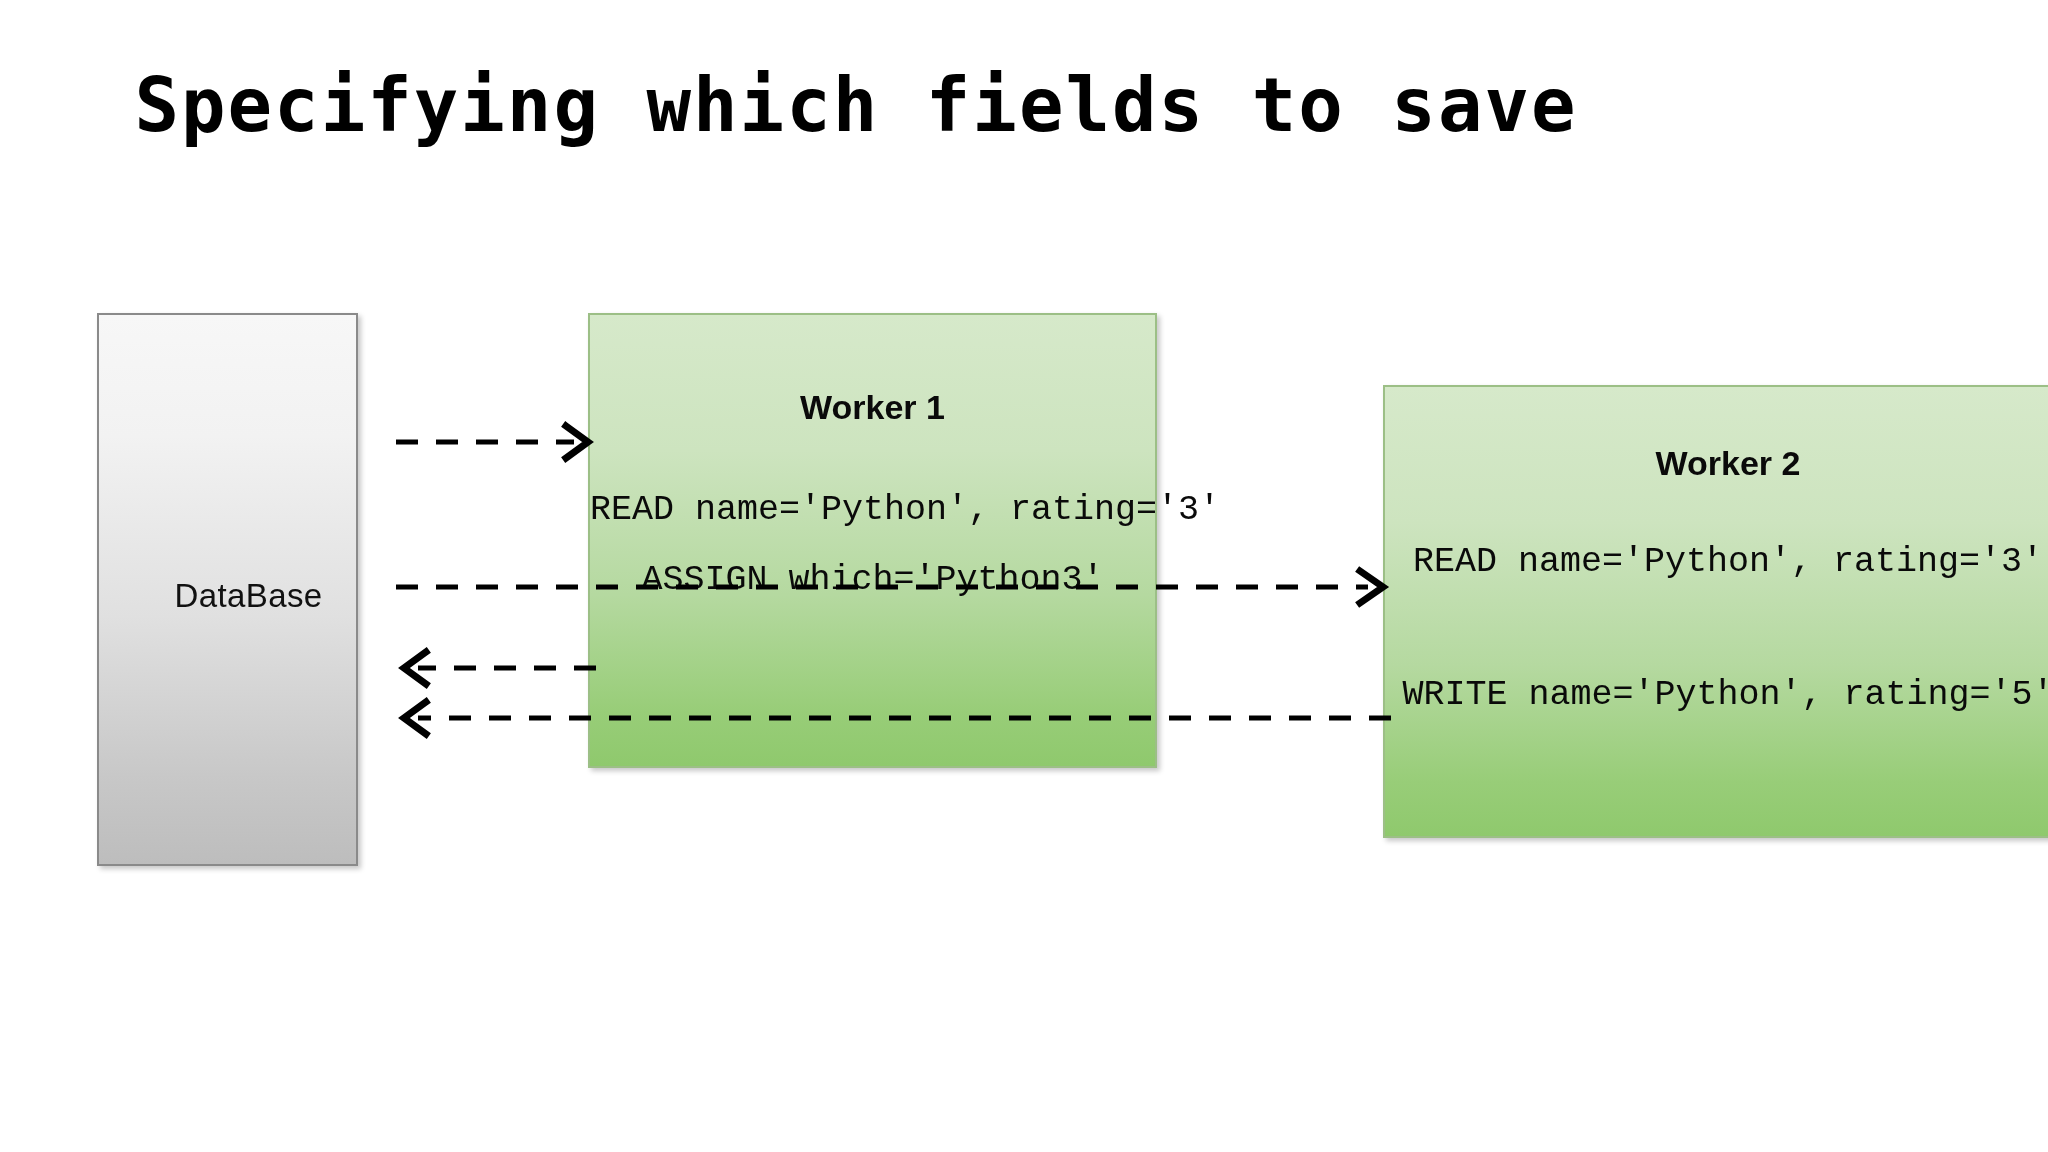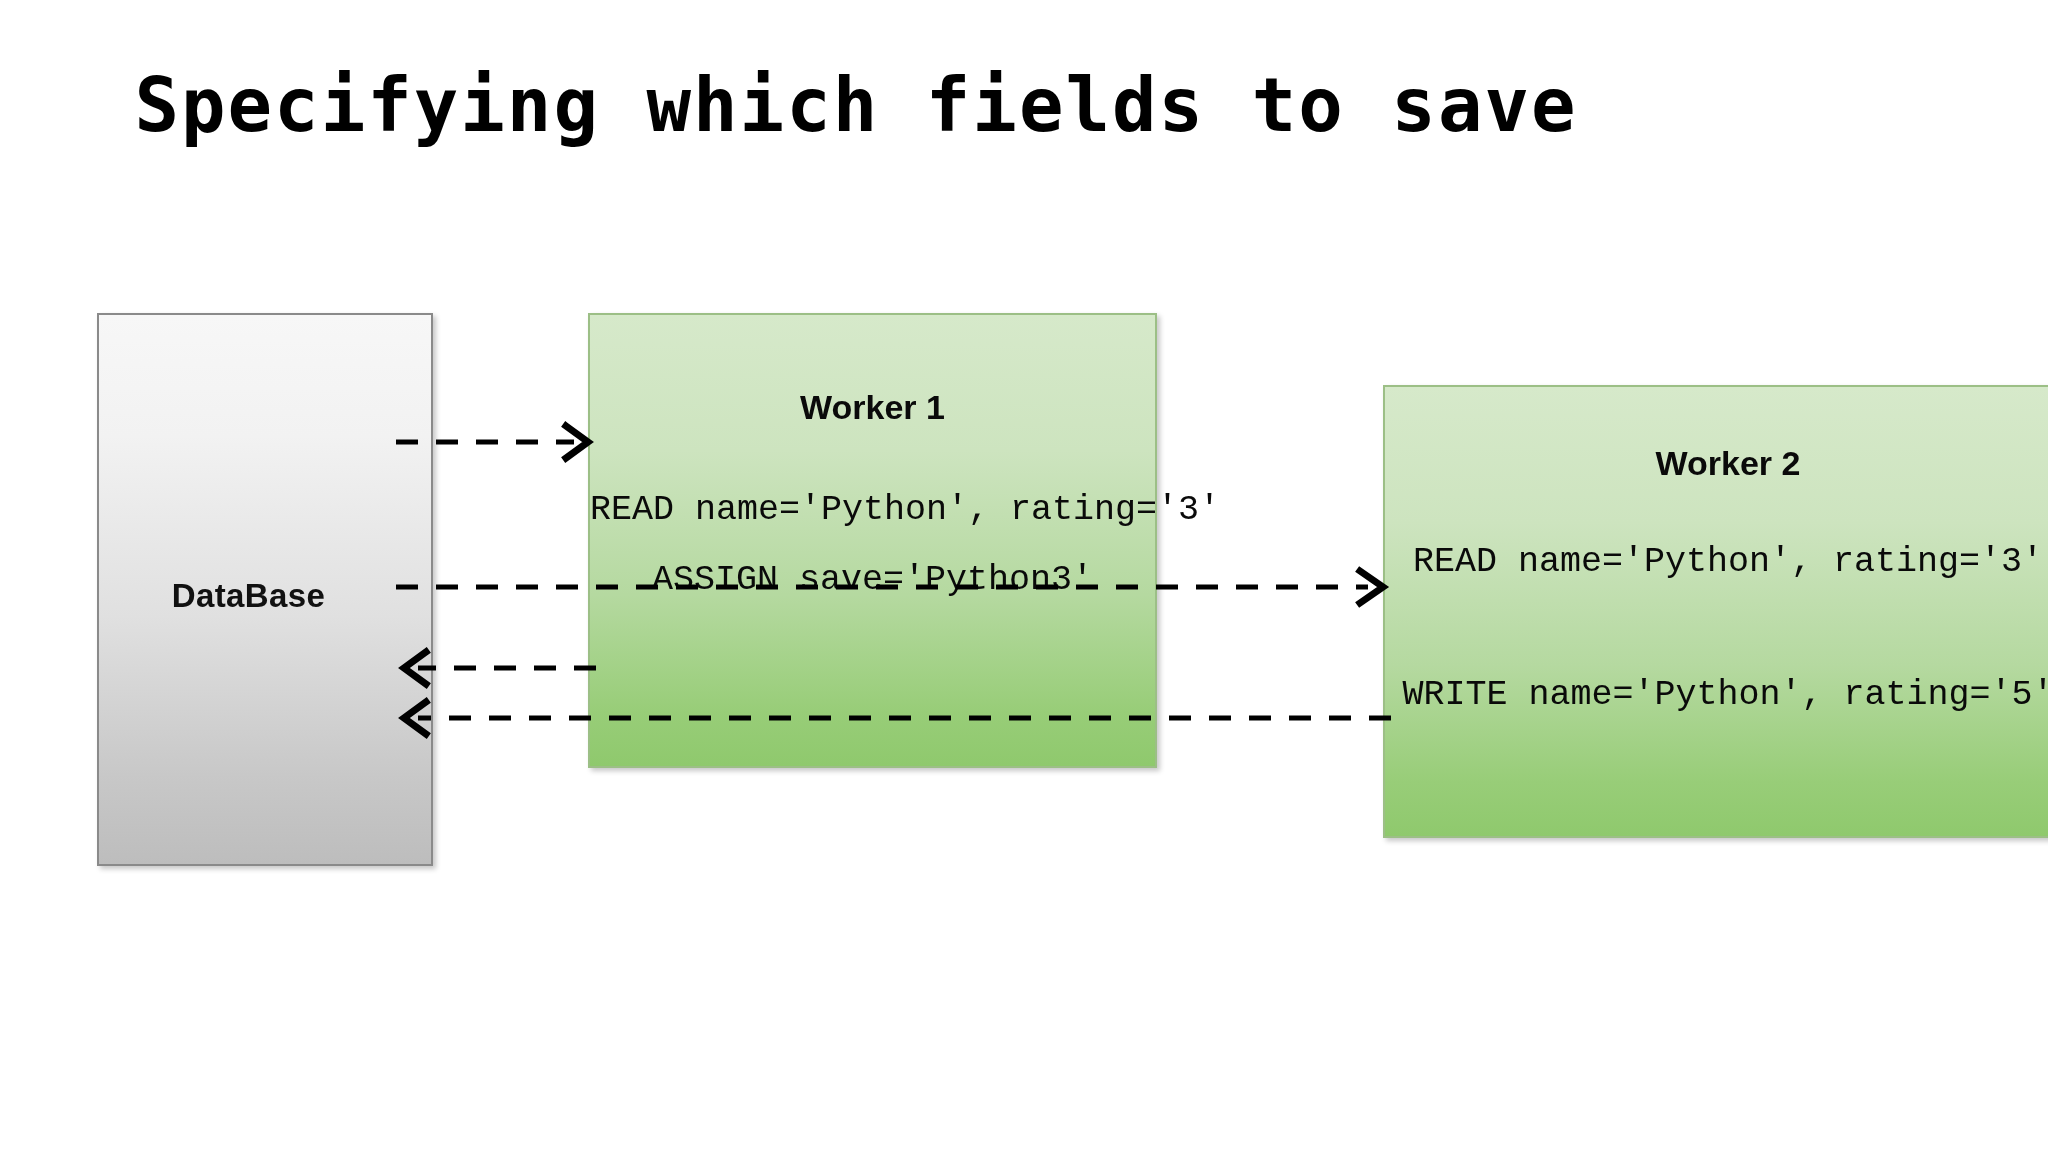--- a/index.html
+++ b/index.html
@@ -34,25 +34,24 @@
   
   .node-box {
     position: absolute;
     box-sizing: border-box;
     box-shadow: 3px 3px 5px rgba(0,0,0,0.22);
   }
 
   #database-box {
     left: 97px;
     top: 313px;
-    width: 336px;
+    width: 261px;
     height: 553px;
     border: 2px solid #8a8a8a;
     background: linear-gradient(to bottom, #f7f7f7 0%, #f2f2f2 22%, #e0e0e0 55%, #c7c7c7 85%, #bdbdbd 100%);
-    font-weight: bold;
   }
   #database-label {
     position: absolute;
     left: 0;
     top: 262px;
     width: 299px;
     text-align: center;
     font-size: 33px;
     color: #111111;
     letter-spacing: 0.4px;
@@ -133,21 +132,21 @@
 
   <div id="slide-title">Specifying which fields to save</div>
 
   <div class="node-box" id="database-box">
     <div id="database-label">DataBase</div>
   </div>
 
   <div class="node-box" id="worker1-box">
     <div class="worker-title" id="w1-title">Worker 1</div>
     <div class="worker-line" id="w1-read">READ name='Python', rating='3'</div>
-    <div class="worker-line" id="w1-assign">ASSIGN save='Python3'</div>
+    <div class="worker-line" id="w1-assign">ASSIGN which='Python3'</div>
   </div>
 
   <div class="node-box" id="worker2-box">
     <div class="worker-title" id="w2-title">Worker 2</div>
     <div class="worker-line" id="w2-read">READ name='Python', rating='3'</div>
     <div class="worker-line" id="w2-write">WRITE name='Python', rating='5'</div>
   </div>
 
   <svg class="arrow-svg" style="left:396px; top:412px; width:200px; height:60px;" viewBox="0 0 200 60">
     <line class="dash-line" x1="0" y1="30" x2="178" y2="30"></line>

